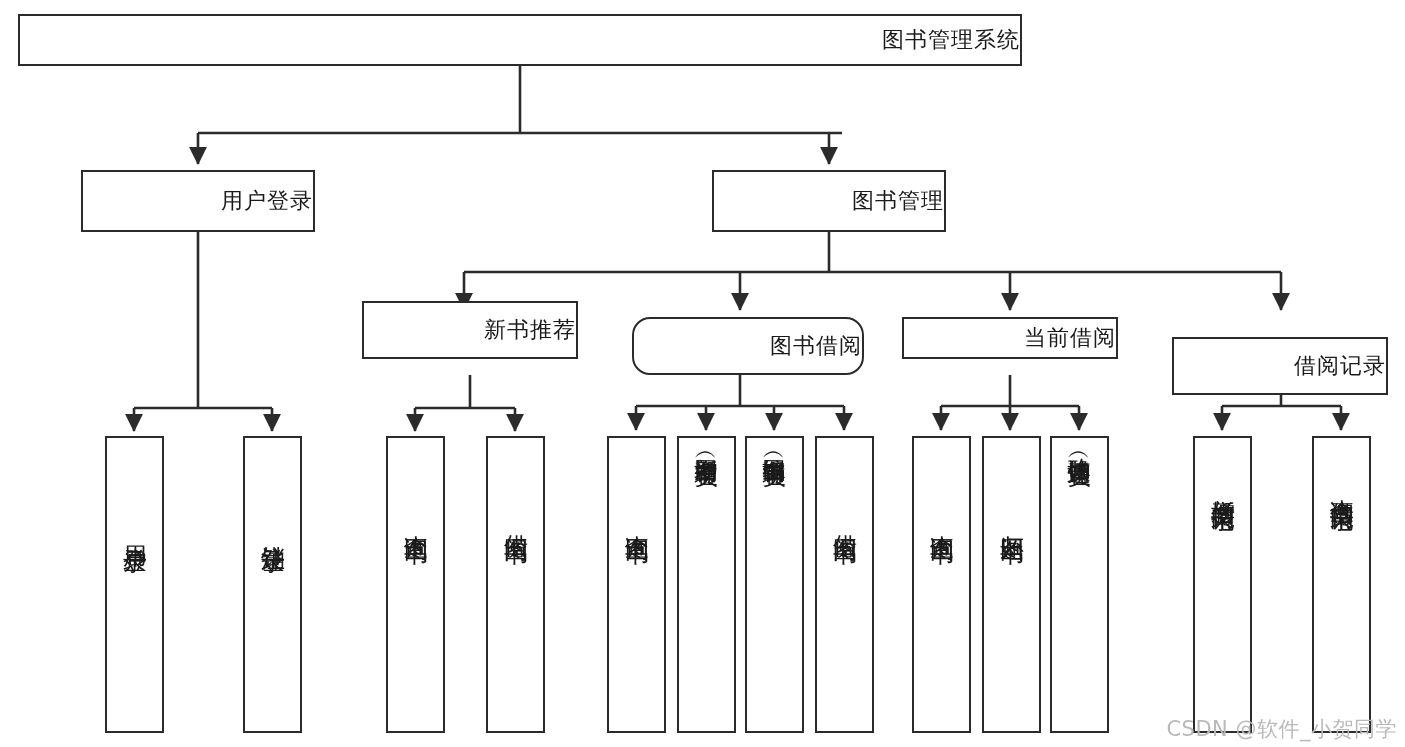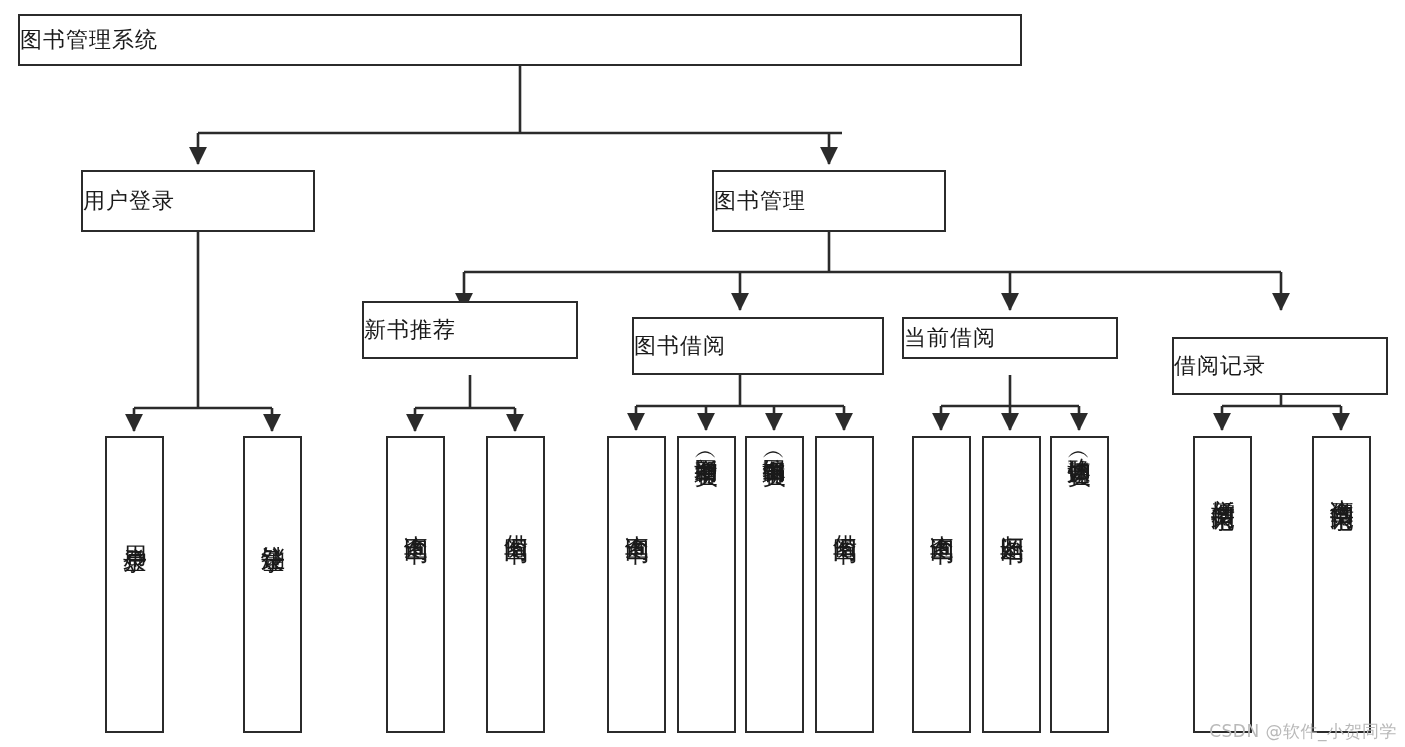--- a/index.html
+++ b/index.html
@@ -27,21 +27,21 @@
     height: 747px;
     pointer-events: none;
   }
   .node {
     position: absolute;
     box-sizing: border-box;
     background: #ffffff;
     border: 2px solid #2b2b2b;
     display: flex;
     align-items: center;
-    justify-content: flex-start;
+    justify-content: flex-end;
     color: #1a1a1a;
   }
   .node.horizontal {
     font-size: 22px;
     letter-spacing: 1px;
   }
   .node.vertical {
     align-items: flex-start;
     justify-content: center;
     padding-top: 6px;
@@ -63,21 +63,21 @@
     letter-spacing: 1px;
   }
   .node.vertical.mid .vlabel {
     font-size: 24px;
     letter-spacing: 2px;
   }
   .watermark {
     position: absolute;
     right: 8px;
     bottom: 4px;
-    font-size: 17px;
+    font-size: 21px;
     color: #b9b9b9;
     white-space: nowrap;
     letter-spacing: 0.5px;
   }
 </style>
 </head>
 <body>
 
 <div id="diagram-root">
 
@@ -138,21 +138,21 @@
   <div class="node horizontal" style="left:81px; top:170px; width:234px; height:62px;">
     <span>用户登录</span>
   </div>
   <div class="node horizontal" style="left:712px; top:170px; width:234px; height:62px;">
     <span>图书管理</span>
   </div>
 
   <div class="node horizontal" style="left:362px; top:301px; width:216px; height:58px;">
     <span>新书推荐</span>
   </div>
-  <div class="node horizontal" style="left:632px; top:317px; width:252px; height:58px;">
+  <div class="node horizontal" style="left:632px; top:317px; width:232px; height:58px;border-radius:18px;">
     <span>图书借阅</span>
   </div>
   <div class="node horizontal" style="left:902px; top:317px; width:216px; height:42px;">
     <span>当前借阅</span>
   </div>
   <div class="node horizontal" style="left:1172px; top:317px; width:216px; height:58px;margin-top:20px;">
     <span>借阅记录</span>
   </div>
 
   <div class="node vertical mid" style="left:105px; top:436px; width:59px; height:297px; padding-top:88px;">

